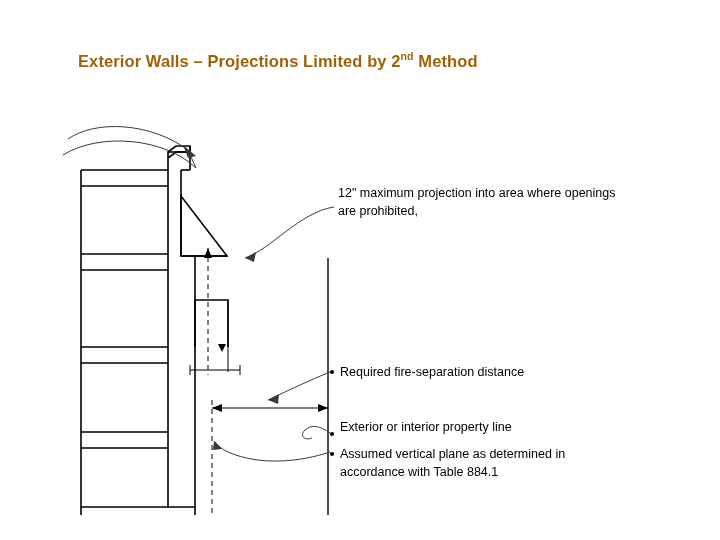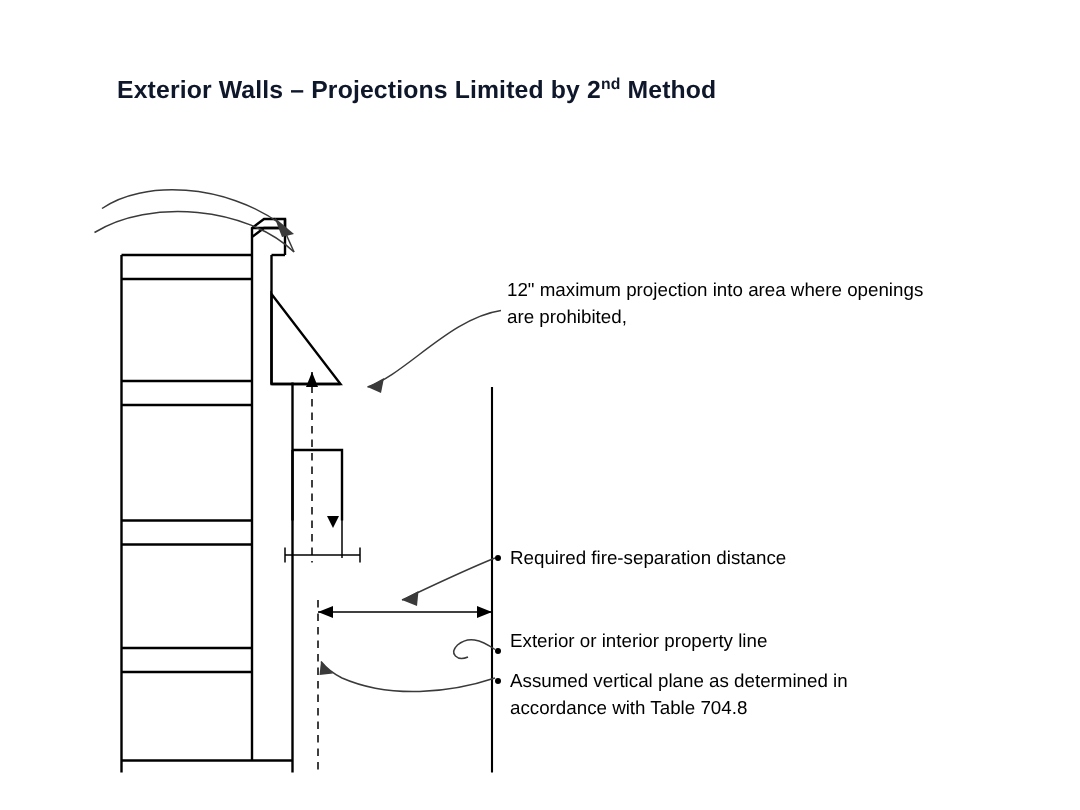--- a/index.html
+++ b/index.html
@@ -21,21 +21,21 @@
     height: 540px;
     background: #ffffff;
   }
   #slide-title {
     position: absolute;
     left: 78px;
     top: 50px;
     width: 600px;
     font-size: 16.5px;
     font-weight: bold;
-    color: #0f172a;
+    color: #a16207;
     letter-spacing: 0.1px;
     white-space: nowrap;
   }
   #slide-title sup {
     font-size: 10.5px;
     vertical-align: super;
   }
   .label {
     position: absolute;
     font-size: 12.5px;
@@ -165,15 +165,15 @@
 
   <div class="label" id="label-projection">12" maximum projection into area where openings are prohibited,</div>
 
   <div class="bullet" id="bullet-fsd"></div>
   <div class="label" id="label-fsd">Required fire-separation distance</div>
 
   <div class="bullet" id="bullet-property"></div>
   <div class="label" id="label-property-line">Exterior or interior property line</div>
 
   <div class="bullet" id="bullet-assumed"></div>
-  <div class="label" id="label-assumed-plane">Assumed vertical plane as determined in accordance with Table 704.8</div>
+  <div class="label" id="label-assumed-plane">Assumed vertical plane as determined in accordance with Table 884.1</div>
 
 </div>
 
 </body></html>

